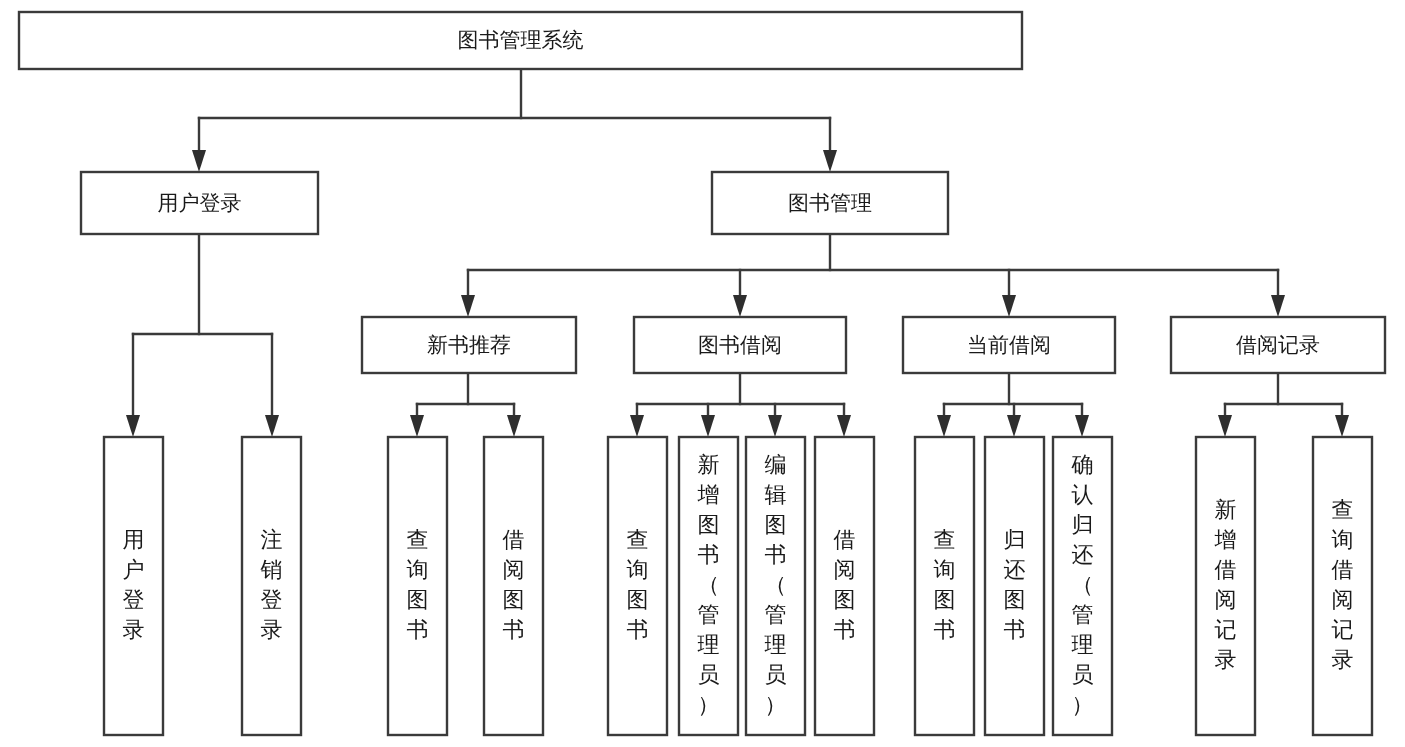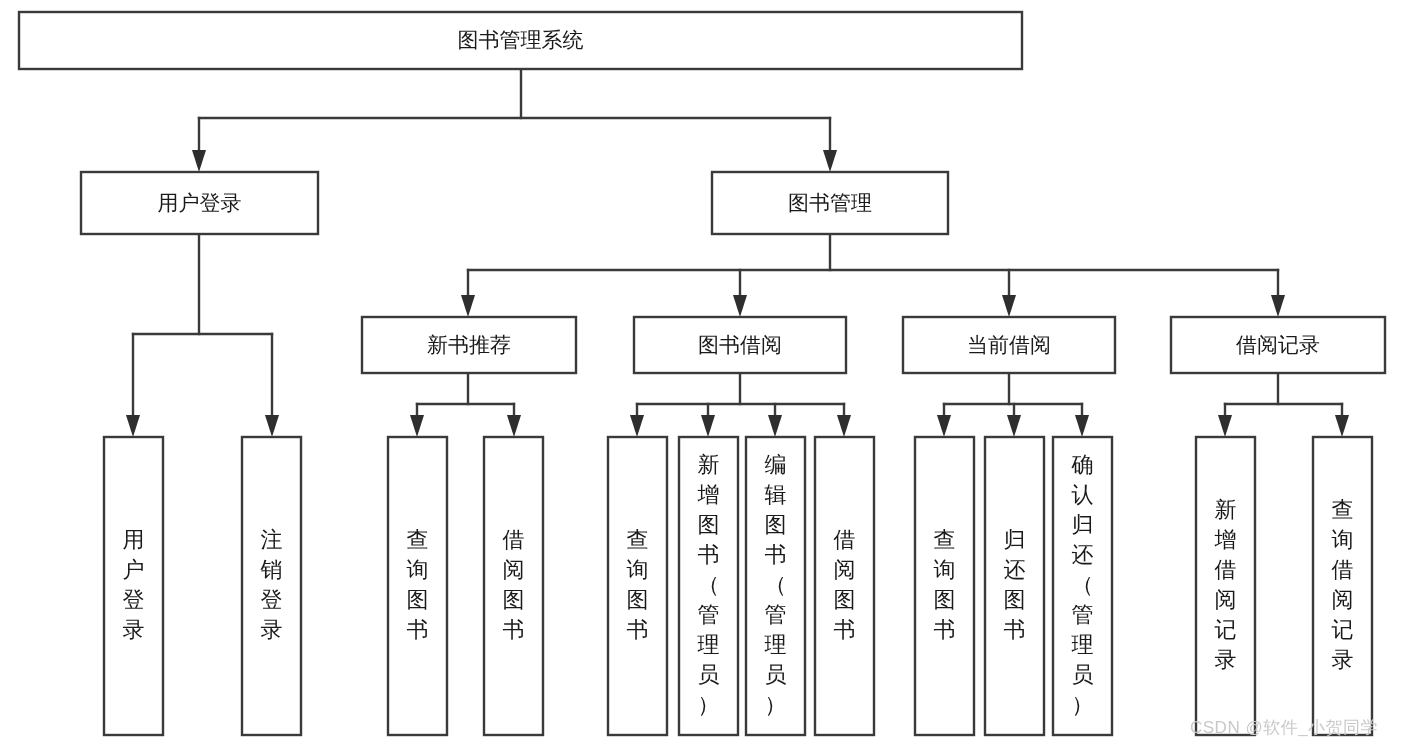--- a/index.html
+++ b/index.html
@@ -172,14 +172,13 @@
           <rect x="1196" y="437" width="59" height="298" class="node-box"></rect>
           <text class="node-label vertical" x="1225.5"><tspan x="1225.5" y="511">新</tspan><tspan x="1225.5" y="541">增</tspan><tspan x="1225.5" y="571">借</tspan><tspan x="1225.5" y="601">阅</tspan><tspan x="1225.5" y="631">记</tspan><tspan x="1225.5" y="661">录</tspan></text>
         </g>
         <g>
           <rect x="1313" y="437" width="59" height="298" class="node-box"></rect>
           <text class="node-label vertical" x="1342.5"><tspan x="1342.5" y="511">查</tspan><tspan x="1342.5" y="541">询</tspan><tspan x="1342.5" y="571">借</tspan><tspan x="1342.5" y="601">阅</tspan><tspan x="1342.5" y="631">记</tspan><tspan x="1342.5" y="661">录</tspan></text>
         </g>
       </g>
   </svg>
 
-  <div class="watermark">CSDN @软件_小贺同学</div>
 </div>
 
 </body></html>

